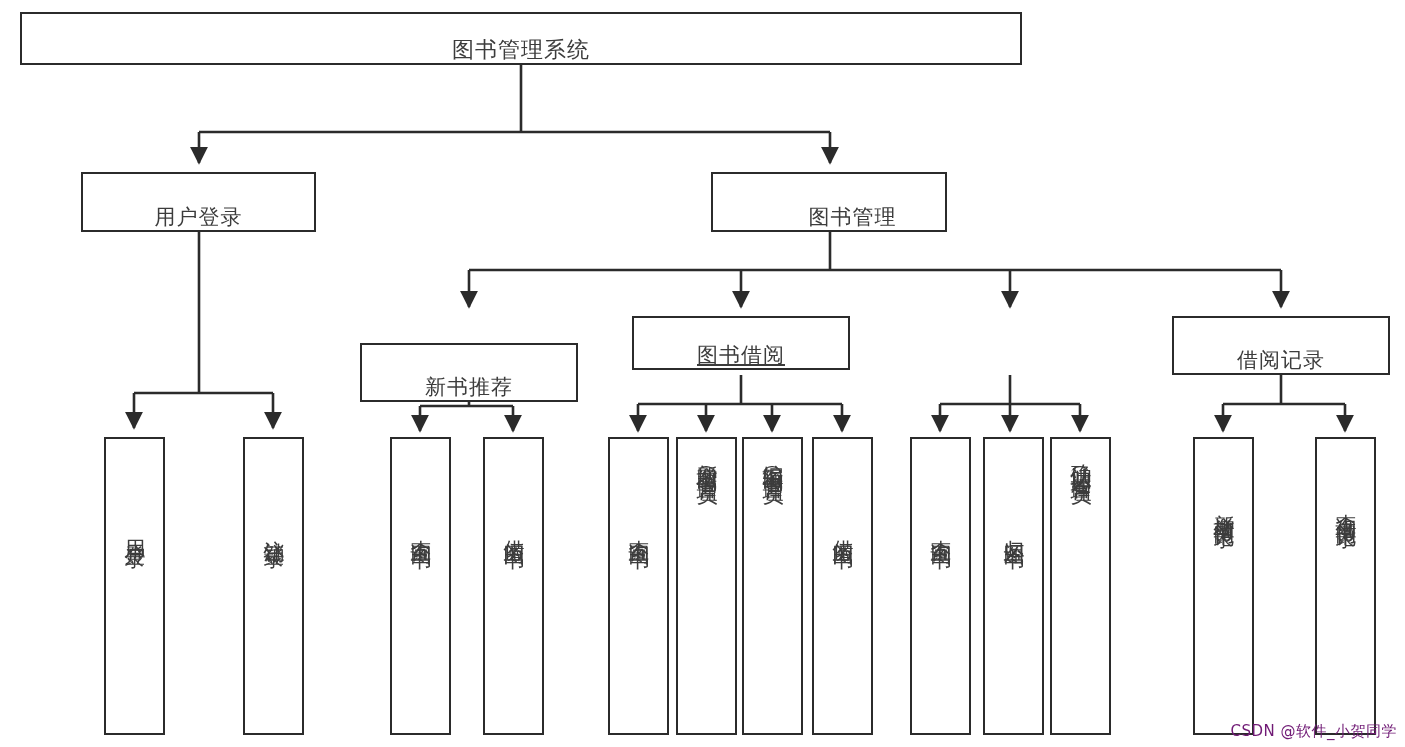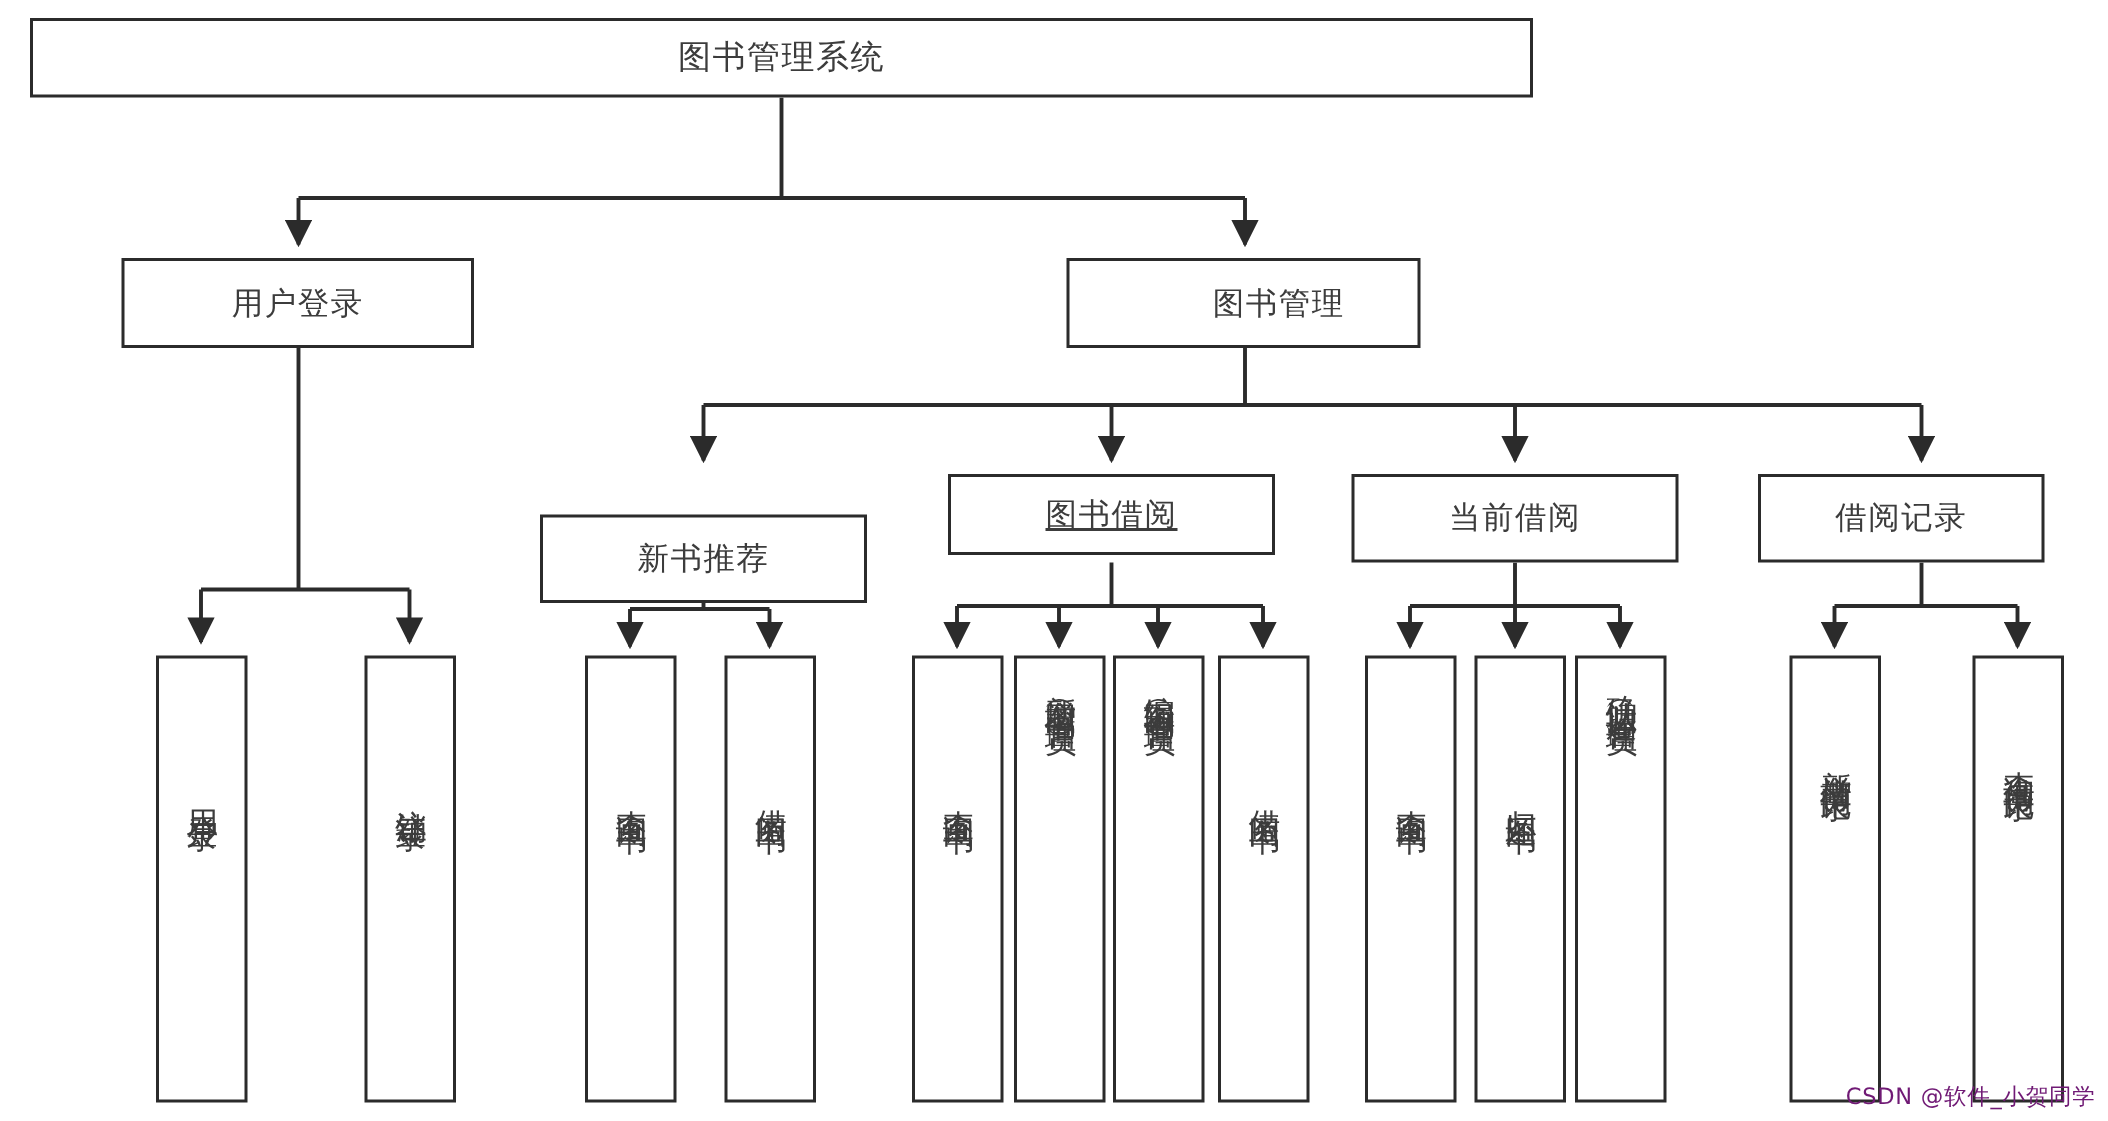--- a/index.html
+++ b/index.html
@@ -23,21 +23,21 @@
     height: 747px;
     pointer-events: none;
   }
   .node {
     position: absolute;
     box-sizing: border-box;
     border: 2.5px solid #2b2b2b;
     background: #ffffff;
     color: #3c3c3c;
     display: flex;
-    align-items: center;
+    align-items: flex-end;
     justify-content: center;
     overflow: hidden;
   }
   .node-label {
     color: #3c3c3c;
     line-height: 1.18;
     white-space: pre;
     text-align: center;
   }
   
@@ -148,24 +148,21 @@
   <div class="node horiz" style="left:711px; top:172px; width:236px; height:60px;padding-left:47px;">
     <span class="node-label">图书管理</span>
   </div>
 
   <div class="node horiz" style="left:360px; top:316px; width:218px; height:59px;margin-top:27px;">
     <span class="node-label">新书推荐</span>
   </div>
   <div class="node horiz" style="left:632px; top:316px; width:218px; height:54px;text-decoration:underline;">
     <span class="node-label">图书借阅</span>
   </div>
-  <div class="node horiz" style="left:901px; top:316px; width:218px; height:59px;">
-    <span class="node-label">当前借阅</span>
-  </div>
-  <div class="node horiz" style="left:1172px; top:316px; width:191px; height:59px;">
+  <div class="node horiz" style="left:1172px; top:316px; width:218px; height:59px;">
     <span class="node-label">借阅记录</span>
   </div>
 
   <div class="node vert mid" style="left:104px; top:437px; width:61px; height:298px;">
     <span class="node-label">用户登录</span>
   </div>
   <div class="node vert mid" style="left:243px; top:437px; width:61px; height:298px;">
     <span class="node-label">注销登录</span>
   </div>
 

